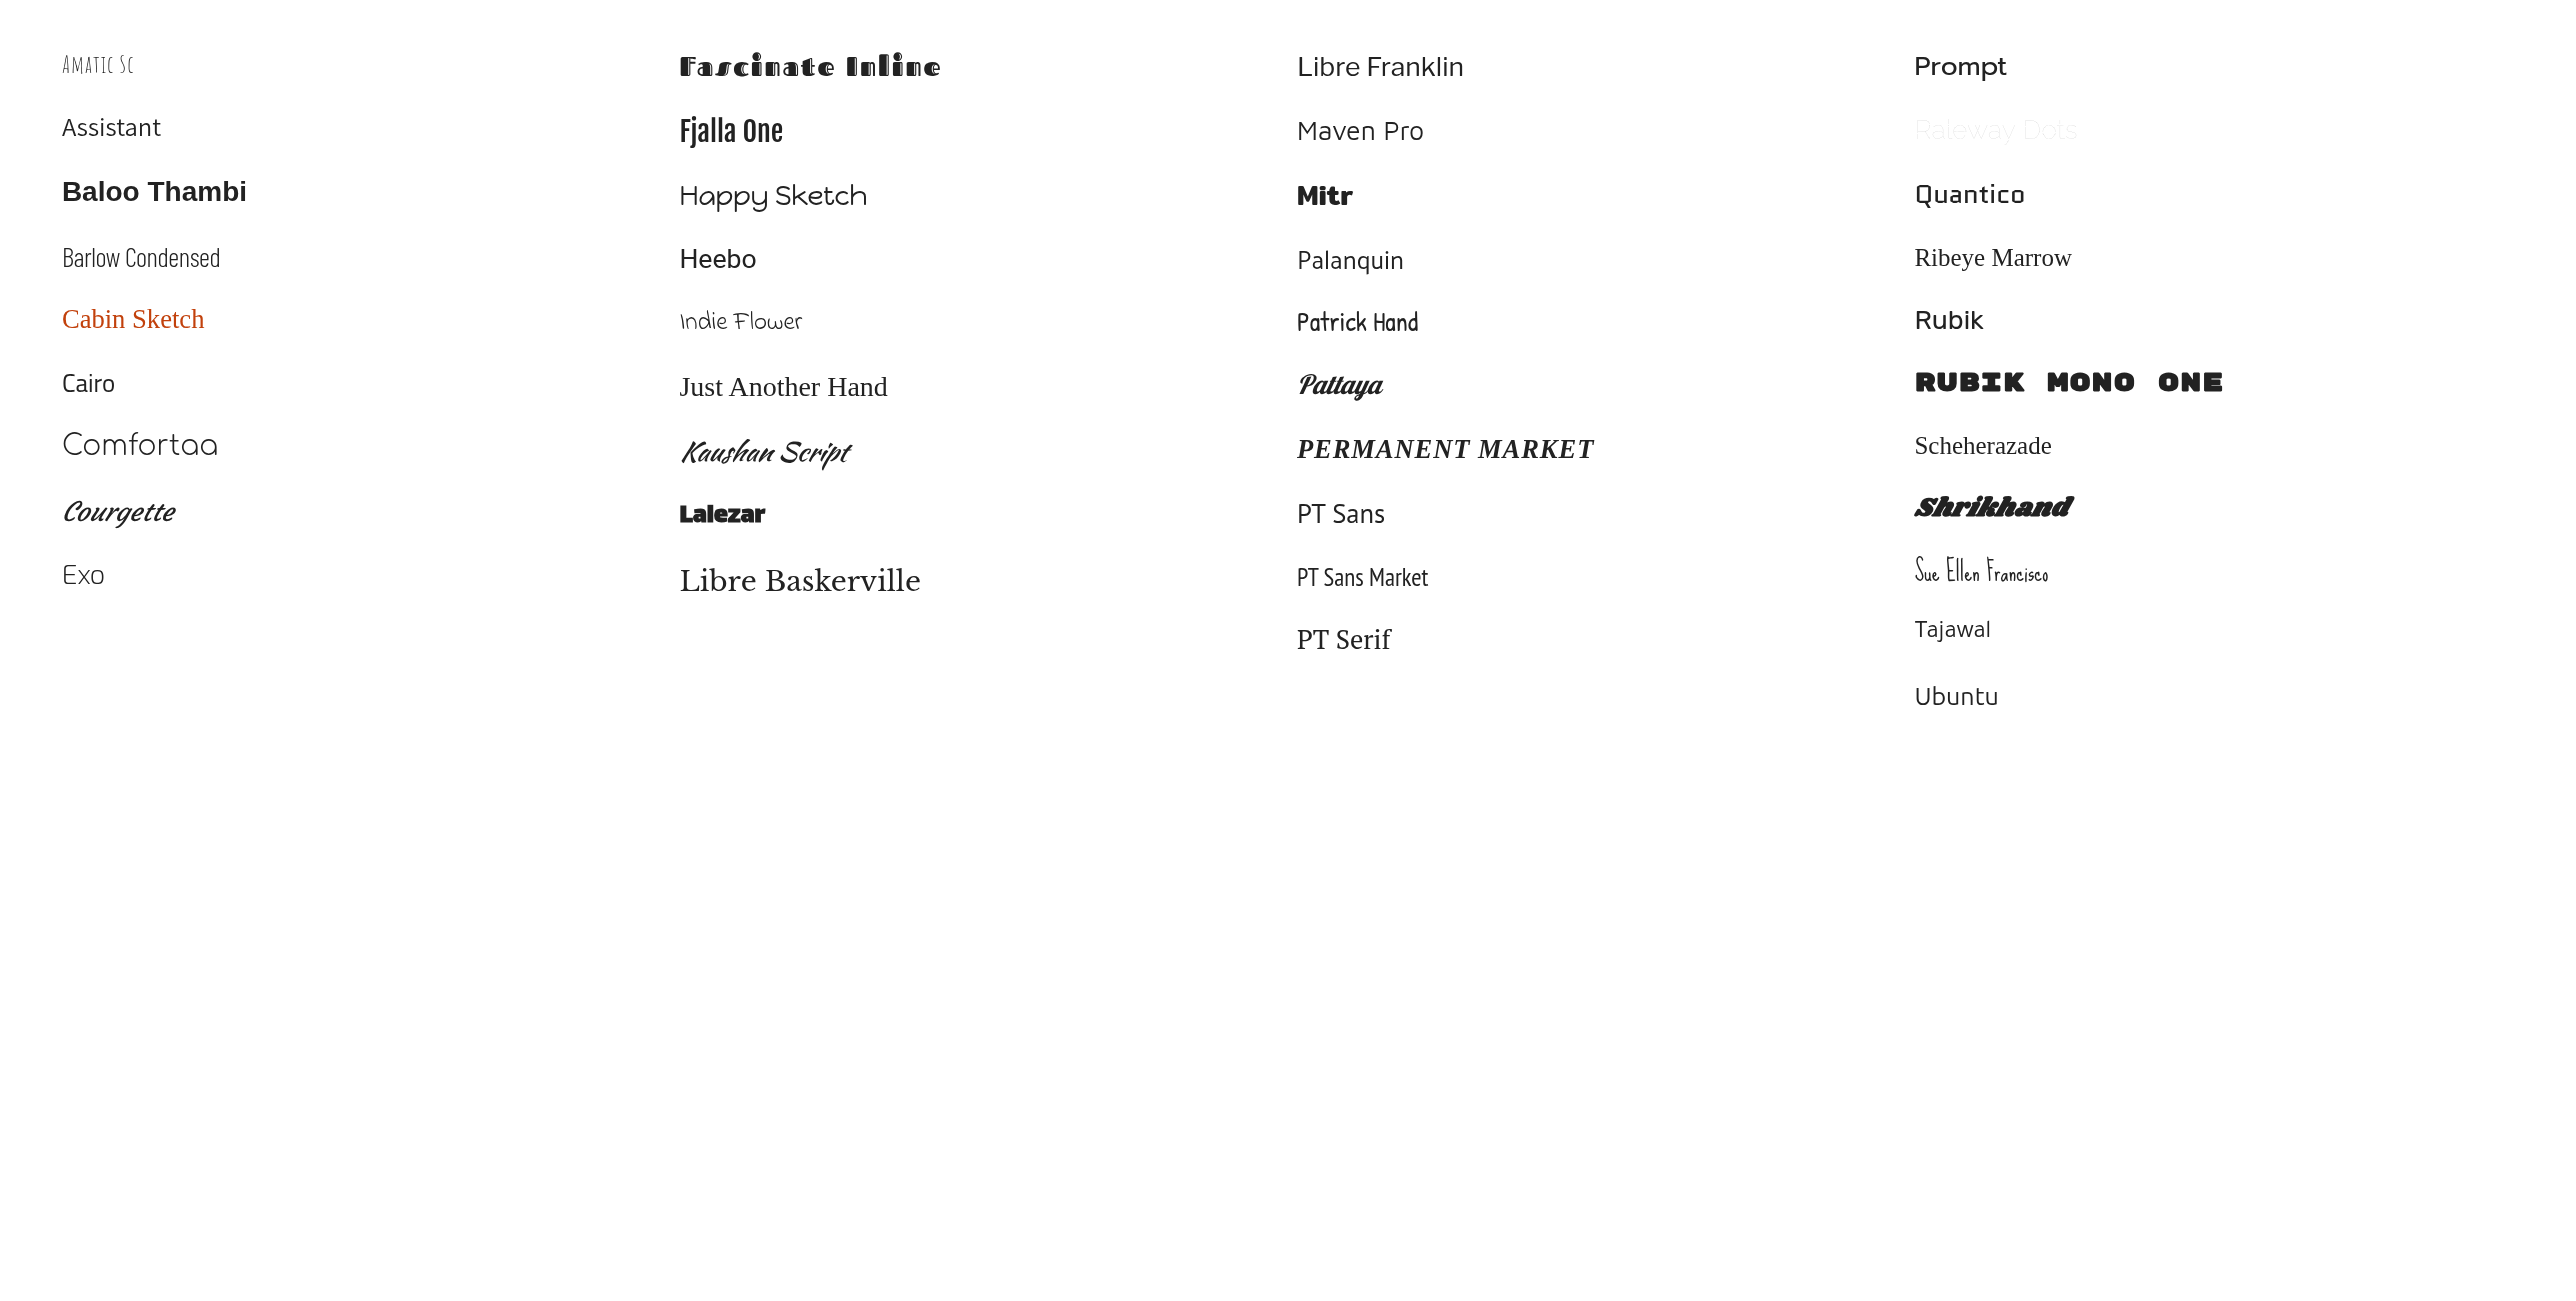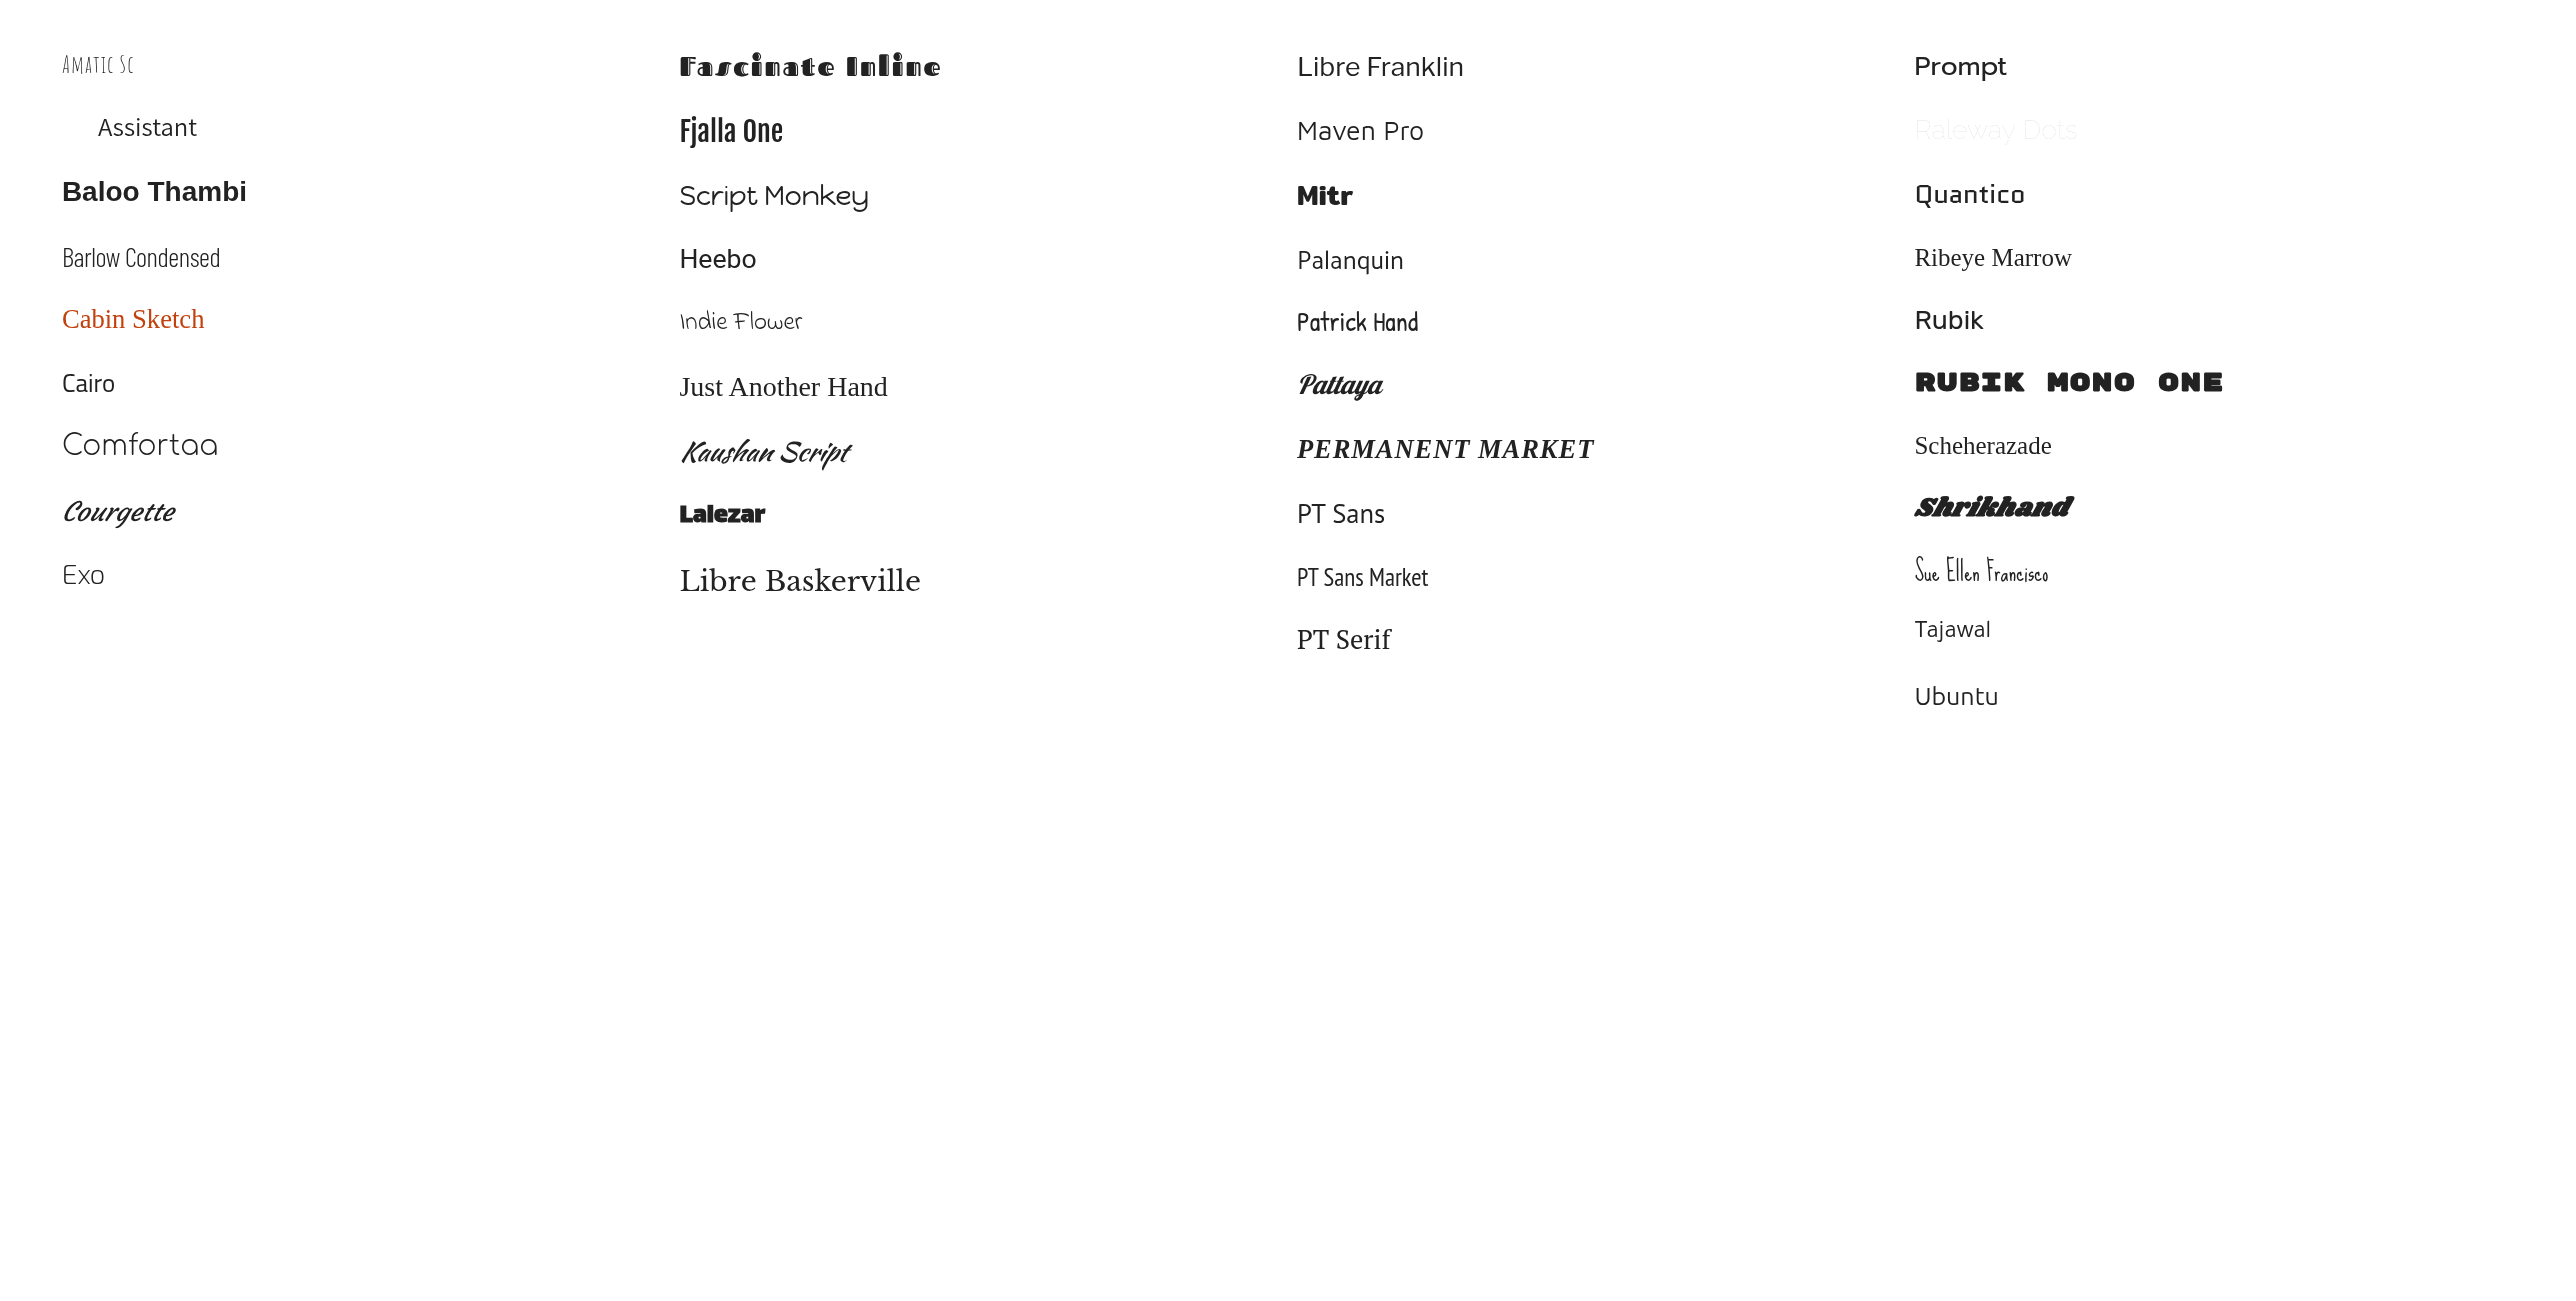--- a/index.html
+++ b/index.html
@@ -23,21 +23,21 @@
     }
 
     .font-label {
       font-size: 25px;
       color: #222;
       line-height: 1.2;
     }
 
     
     .f-amatic-sc       { font-family: 'Amatic SC', 'Arial Narrow', sans-serif; font-size: 23px; letter-spacing: 0.9px; }
-    .f-assistant       { font-family: 'Assistant', 'Arial', sans-serif; font-size: 26.6px; margin-left: 36px; }
+    .f-assistant       { font-family: 'Assistant', 'Arial', sans-serif; font-size: 26.6px; }
     .f-baloo-thambi    { font-family: 'Baloo Thambi', 'Arial Black', sans-serif; font-size: 28px; font-weight: 800; }
     .f-barlow-condensed { font-family: 'Barlow Condensed', 'Arial Narrow', sans-serif; font-size: 27px; font-weight: 300; letter-spacing: -0.4px; }
     .f-cabin-sketch    { font-family: 'Cabin Sketch', fantasy, sans-serif; font-size: 26.6px; color: #555; }
     .f-cairo           { font-family: 'Cairo', 'Arial', sans-serif; font-size: 25px; }
     .f-comfortaa       { font-family: 'Comfortaa', 'Arial', sans-serif; font-size: 28px; font-weight: 300; }
     .f-courgette       { font-family: 'Courgette', cursive; font-size: 26.6px; font-style: italic; }
     .f-dancing-skript  { font-family: 'Dancing Script', cursive; font-size: 26.6px; font-style: italic; }
     .f-exo             { font-family: 'Exo', 'Arial', sans-serif; font-size: 26.6px; font-weight: 300; }
 
     .f-fascinate-inline { font-family: 'Fascinate Inline', fantasy; font-size: 26.6px; font-weight: 900; letter-spacing: 0.9px; }
@@ -115,21 +115,21 @@
     </div>
   <div>
 
   <div class="font-item">
         <span class="font-label f-fascinate-inline">Fascinate Inline</span>
       </div>
       <div class="font-item">
         <span class="font-label f-fjalla-one">Fjalla One</span>
       </div>
       <div class="font-item">
-        <span class="font-label f-happy-monkey">Script Monkey</span>
+        <span class="font-label f-happy-monkey">Happy Sketch</span>
       </div>
       <div class="font-item">
         <span class="font-label f-heebo">Heebo</span>
       </div>
       <div class="font-item">
         <span class="font-label f-indie-flower">Indie Flower</span>
       </div>
       <div class="font-item">
         <span class="font-label f-just-another-hand">Just Another Hand</span>
       </div>

